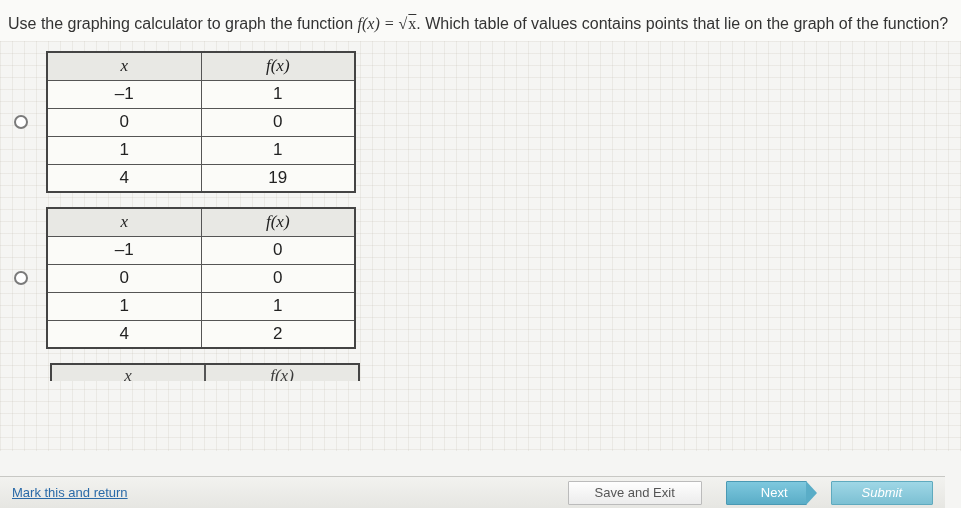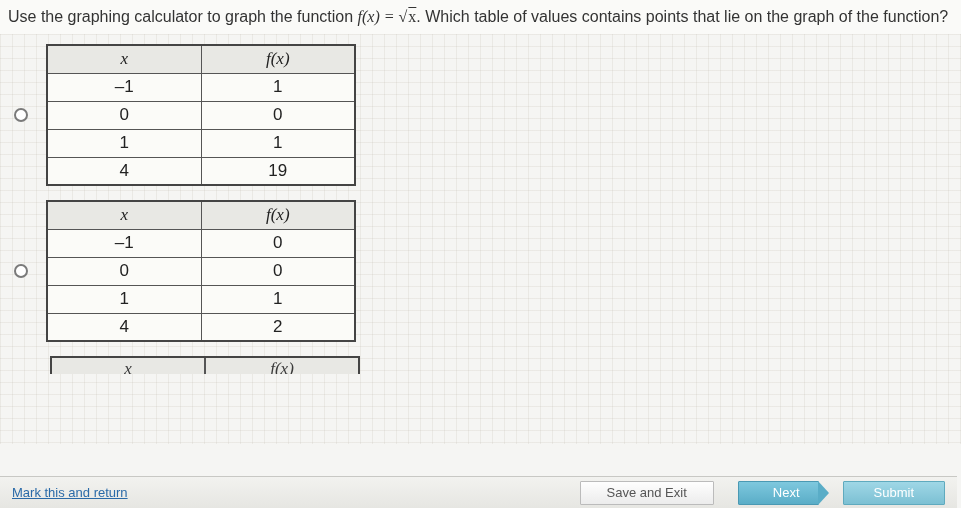--- a/index.html
+++ b/index.html
@@ -13,20 +13,21 @@
       color: #3a3a3a;
     }
     .question-area {
       padding: 4px 8px;
       background: #fafaf8;
     }
     .question-text {
       font-size: 16px;
       line-height: 26px;
       color: #333;
+      margin-top: 7px;
     }
     .content-area {
       background-image:
         linear-gradient(rgba(200,195,185,0.25) 1px, transparent 1px),
         linear-gradient(90deg, rgba(200,195,185,0.25) 1px, transparent 1px);
       background-size: 12px 12px;
       padding: 10px 0 0 0;
       height: 410px;
       overflow: hidden;
     }
@@ -85,21 +86,21 @@
       padding-top: 1px;
       height: 16px;
       overflow: hidden;
       border-left: 1px solid #555;
       border-right: 1px solid #555;
     }
     .partial-header span:first-child { border-left: 2px solid #444; }
     .partial-header span:last-child { border-right: 2px solid #444; }
     .footer-bar {
       position: absolute;
-      left: 0; right: 4px; bottom: 0;
+      left: 0; right: 16px; bottom: 0;
       height: 32px;
       background: linear-gradient(#f2f2ef, #e6e6e2);
       border-top: 1px solid #c8c8c4;
       display: flex;
       align-items: center;
       padding: 0 12px;
       gap: 20px;
     }
     .mark-link {
       color: #2a6aa8;
@@ -134,20 +135,21 @@
       width: 0; height: 0;
       border-top: 12px solid transparent;
       border-bottom: 12px solid transparent;
       border-left: 11px solid #5aadc7;
     }
     .btn-submit {
       background: linear-gradient(#9fd7e6,#7cc0d3);
       border-color: #5faabe;
       color: #fff;
       padding: 0 30px;
+      font-style: italic;
     }
     .btn-group-right { display: flex; gap: 24px; align-items: flex-end; }
     .sqrt { font-family: 'Times New Roman', serif; }
     .sqrt .rad { text-decoration: overline; padding-left:1px;}
     .fx { font-style: italic; font-family:'Times New Roman', serif; }
   </style>
 </head>
 <body>
 
 <div class="question-area">

